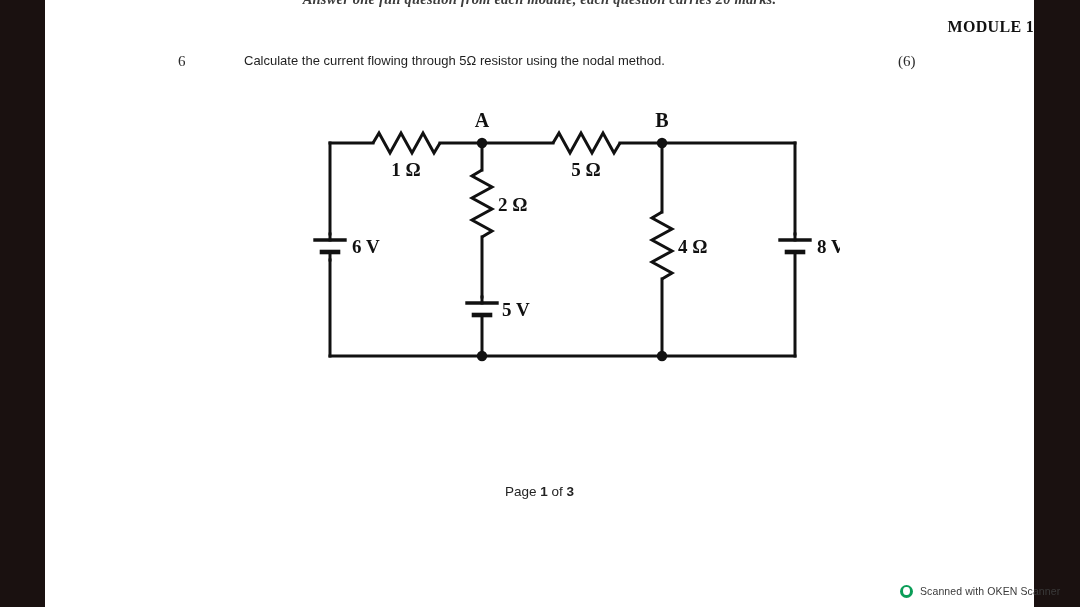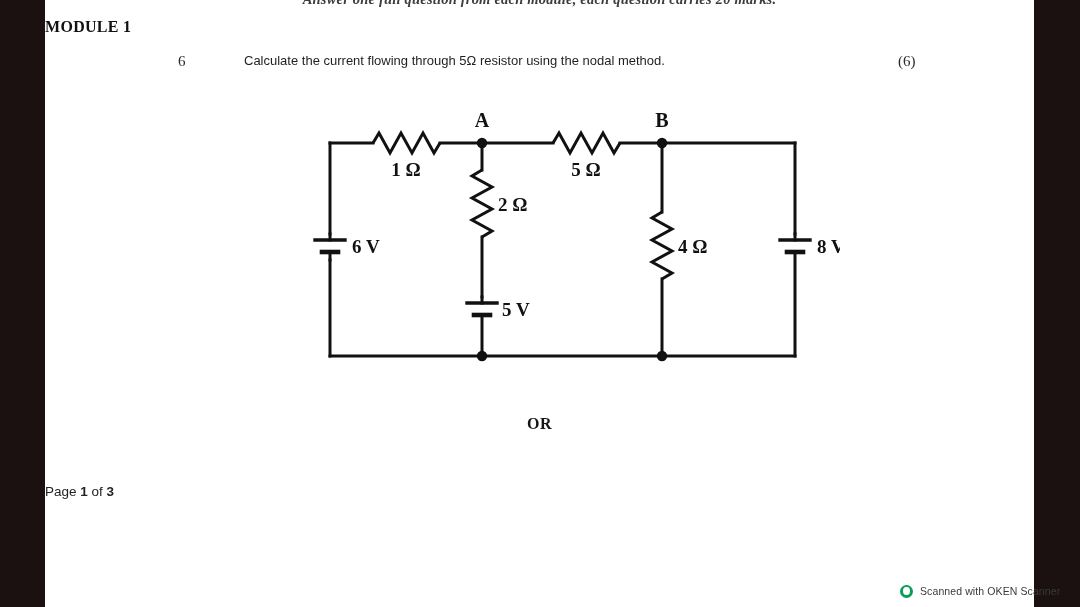--- a/index.html
+++ b/index.html
@@ -52,21 +52,21 @@
     font-size: 14.5px;
     color: #3d3d3d;
     letter-spacing: .2px;
     white-space: nowrap;
   }
   #module-title {
     position: absolute;
     left: 0;
     right: 0;
     top: 18px;
-    text-align: left;
+    text-align: right;
     font-family: "Liberation Serif", serif;
     font-weight: bold;
     font-size: 16px;
     color: #111111;
     letter-spacing: .3px;
   }
 
   
   #question-row {
     position: absolute;
@@ -121,21 +121,21 @@
     font-weight: bold;
     font-size: 16px;
     color: #161616;
     letter-spacing: .5px;
   }
   #page-footer {
     position: absolute;
     left: 0;
     right: 0;
     top: 484px;
-    text-align: left;
+    text-align: center;
     font-size: 13.5px;
     color: #232323;
   }
   #page-footer b { font-weight: 700; }
 
   
   #scanner-watermark {
     position: absolute;
     left: 828px;
     top: 583px;
@@ -246,21 +246,20 @@
           <text x="258" y="111" font-size="19" text-anchor="start">2 Ω</text>
           <text x="438" y="153" font-size="19" text-anchor="start">4 Ω</text>
 
           <text x="112" y="153" font-size="19" text-anchor="start">6 V</text>
           <text x="262" y="216" font-size="19" text-anchor="start">5 V</text>
           <text x="577" y="153" font-size="19" text-anchor="start">8 V</text>
         </g>
       </svg>
     </div>
 
-    <div id="or-text">OR</div>
 
     <div id="page-footer">
       <span>Page </span><b>1</b><span> of </span><b>3</b>
     </div>
 
     <div id="scanner-watermark">
       <span id="scanner-icon"></span>
       <span id="scanner-label">Scanned with OKEN Scanner</span>
     </div>
 

